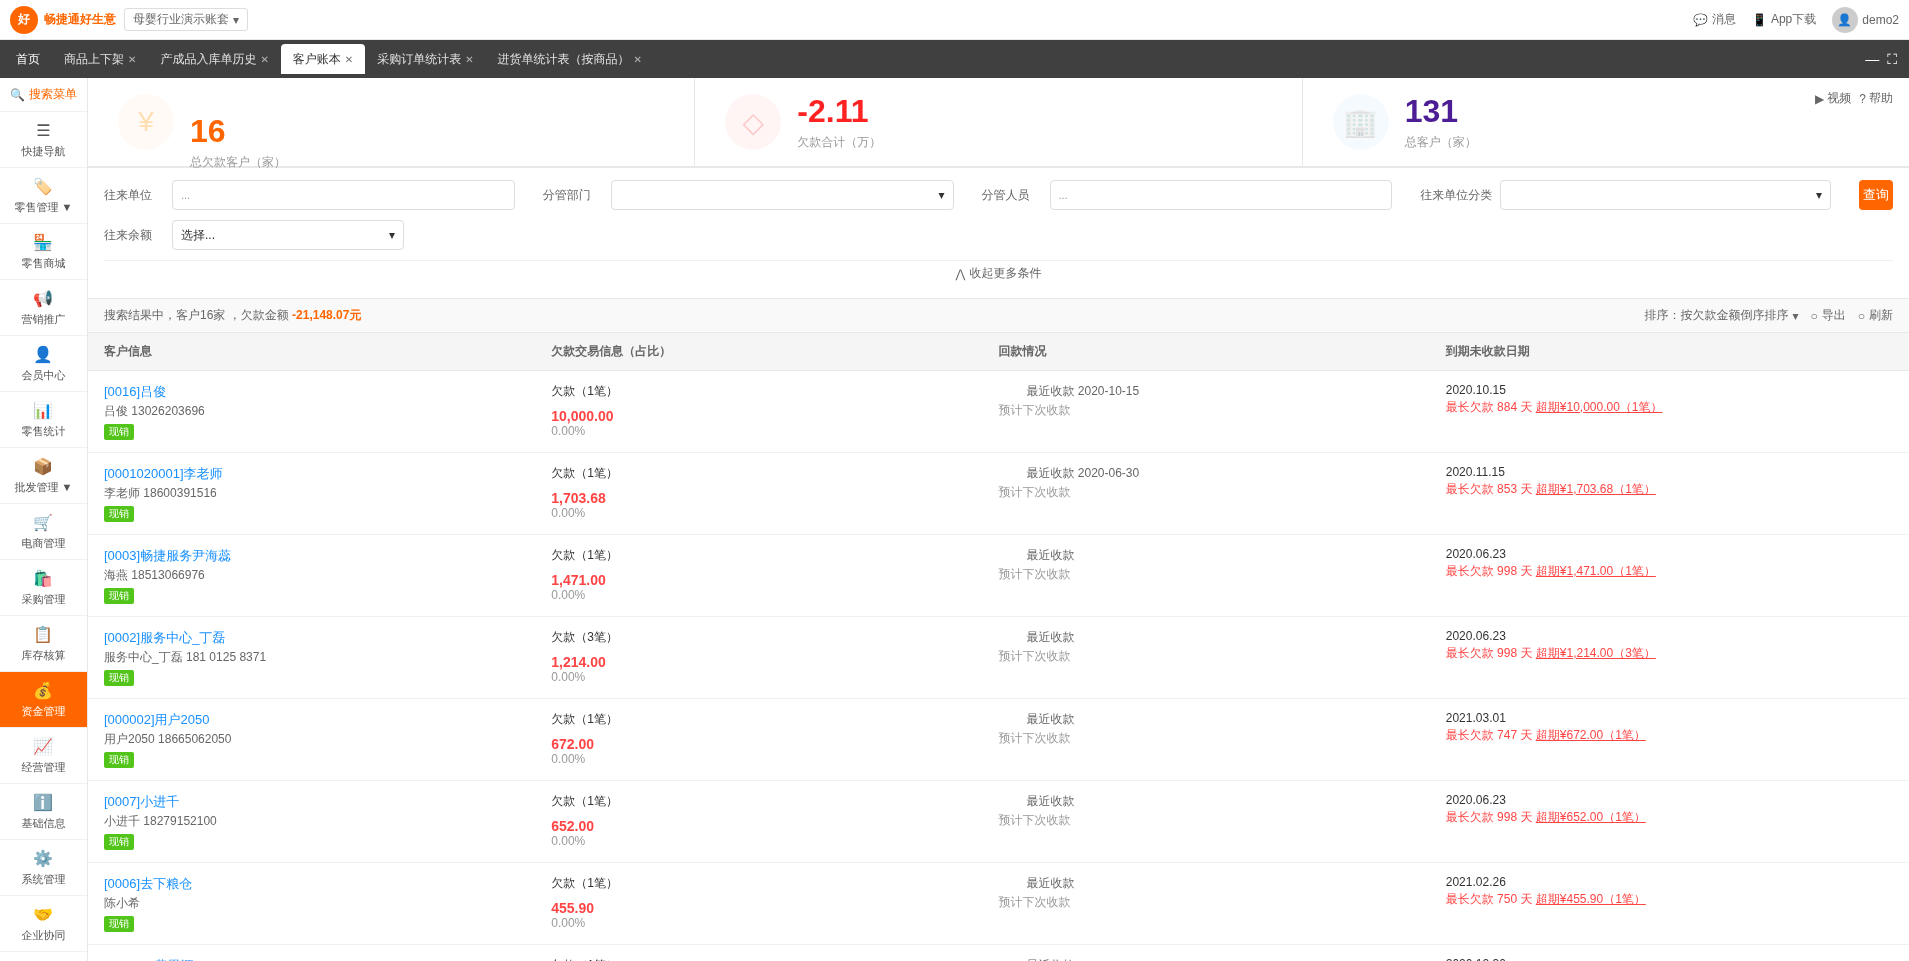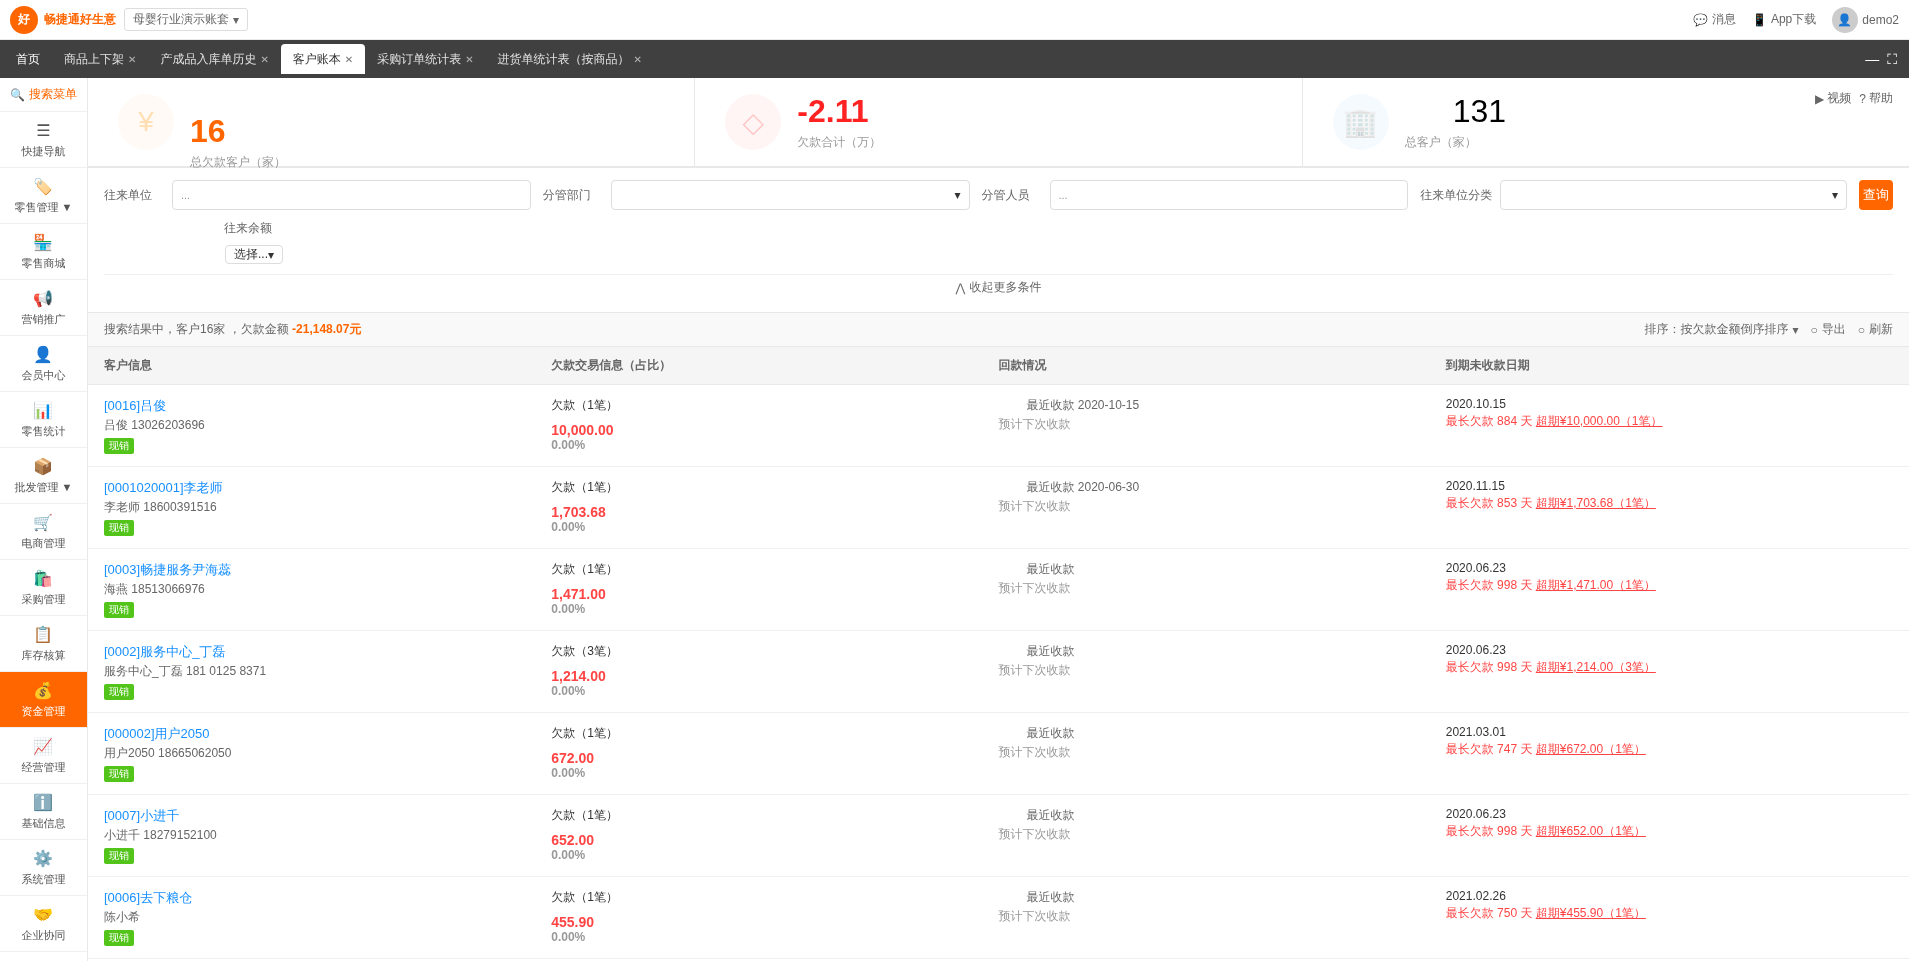--- a/index.html
+++ b/index.html
@@ -44,28 +44,28 @@
     .stat-card { flex: 1; display: flex; align-items: center; padding: 0 30px; gap: 16px; border-right: 1px solid #e8e8e8; position: relative; }
     .stat-card:last-child { border-right: none; }
     .stat-icon { width: 56px; height: 56px; border-radius: 50%; display: flex; align-items: center; justify-content: center; font-size: 28px; opacity: 0.3; }
     .stat-icon.orange { background: #fff0e0; color: #ff9900; }
     .stat-icon.red { background: #ffe0e0; color: #ff4444; }
     .stat-icon.blue { background: #e0f0ff; color: #4499ff; }
     .stat-value-area { display: flex; flex-direction: column; }
     .stat-number { font-size: 32px; font-weight: bold; }
     .stat-number.orange { color: #ff6600; margin-top: 39px; }
     .stat-number.red { color: #ff2222; }
-    .stat-number.dark { color: #000000; font-weight: 400; margin-left: 48px; }
+    .stat-number.dark { color: #4c1d95; font-weight: 700; }
     .stat-label { font-size: 12px; color: #999; margin-top: 4px; font-family: Liberation Serif, serif; }
     .stat-actions { position: absolute; top: 12px; right: 16px; display: flex; gap: 8px; font-size: 12px; color: #666; }
     .stat-action-btn { display: flex; align-items: center; gap: 3px; cursor: pointer; }
 
     
     .filter-area { background: #fff; padding: 12px 16px; border-bottom: 1px solid #e8e8e8; }
-    .filter-row { display: flex; align-items: center; gap: 12px; margin-bottom: 10px; }
+    .filter-row { display: flex; align-items: center; gap: 28px; margin-bottom: 10px; }
     .filter-item { display: flex; align-items: center; gap: 8px; flex: 1; }
     .filter-label { font-size: 12px; color: #666; white-space: nowrap; min-width: 60px; }
     .filter-input { flex: 1; height: 30px; border: 1px solid #ddd; border-radius: 4px; padding: 0 8px; font-size: 12px; display: flex; align-items: center; justify-content: space-between; cursor: pointer; background: #fff; }
     .filter-input span { color: #999; font-size: 11px; }
     .filter-select { flex: 1; height: 30px; border: 1px solid #ddd; border-radius: 4px; padding: 0 8px; font-size: 12px; display: flex; align-items: center; justify-content: space-between; cursor: pointer; background: #fff; }
     .btn-search { background: #ff6600; color: #fff; border: none; border-radius: 4px; padding: 0 4px; height: 30px; font-size: 13px; cursor: pointer; white-space: nowrap; }
     .filter-more { text-align: center; padding: 4px 0; font-size: 12px; color: #666; cursor: pointer; border-top: 1px solid #f0f0f0; display: flex; align-items: center; justify-content: center; gap: 4px; }
 
     
     .results-bar { display: flex; justify-content: space-between; align-items: center; padding: 8px 16px; background: #f9f9f9; border-bottom: 1px solid #e8e8e8; }
@@ -76,21 +76,21 @@
 
     
     .table-container { flex: 1; overflow-y: auto; background: #fff; }
     .table-header { display: grid; grid-template-columns: 2fr 2fr 2fr 2fr; padding: 10px 16px; background: #f5f5f5; border-bottom: 1px solid #e8e8e8; font-size: 12px; color: #666; font-weight: bold; position: sticky; top: 0; z-index: 10; }
     .table-row { display: grid; grid-template-columns: 2fr 2fr 2fr 2fr; padding: 12px 16px; border-bottom: 1px solid #f0f0f0; align-items: start; }
     .customer-name { color: #1890ff; font-size: 13px; cursor: pointer; font-weight: 500; }
     .customer-phone { color: #666; font-size: 12px; margin-top: 2px; }
     .customer-tag { display: inline-block; background: #52c41a; color: #fff; font-size: 10px; padding: 1px 5px; border-radius: 2px; margin-top: 4px; }
     .debt-count { font-size: 12px; color: #333; }
     .debt-amount { color: #ff4444; font-size: 14px; font-weight: bold; margin-top: 8px; }
-    .debt-ratio { color: #999; font-size: 12px; font-weight: bold; }
+    .debt-ratio { color: #999; font-size: 12px; }
     .repay-date { font-size: 12px; color: #666; margin-left: 28px; }
     .repay-next { font-size: 12px; color: #999; margin-top: 2px; }
     .due-date { font-size: 12px; color: #333; }
     .overdue-info { font-size: 12px; color: #ff4444; margin-top: 2px; cursor: pointer; }
     .overdue-link { color: #ff4444; text-decoration: underline; cursor: pointer; }
 
     
     ::-webkit-scrollbar { width: 6px; height: 6px; }
     ::-webkit-scrollbar-track { background: #f1f1f1; }
     ::-webkit-scrollbar-thumb { background: #ccc; border-radius: 3px; }
@@ -289,21 +289,21 @@
         <div class="filter-item">
           <span class="filter-label">往来单位分类</span>
           <div class="filter-select">
             <span></span>
             <span>▾</span>
           </div>
         </div>
         <button class="btn-search">查询</button>
       </div>
       <div class="filter-row">
-        <div class="filter-item" style="max-width: 300px; flex-direction: column;">
+        <div class="filter-item" style="max-width: 300px;">
           <span class="filter-label">往来余额</span>
           <div class="filter-select">
             <span>选择...</span>
             <span>▾</span>
           </div>
         </div>
       </div>
       <div class="filter-more">
         <span>⋀</span>
         <span>收起更多条件</span>

